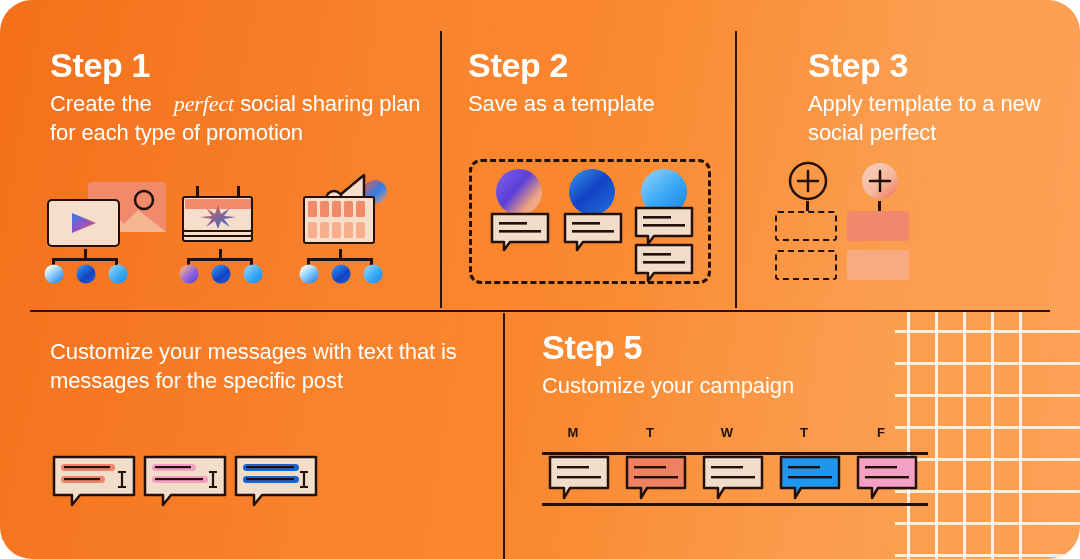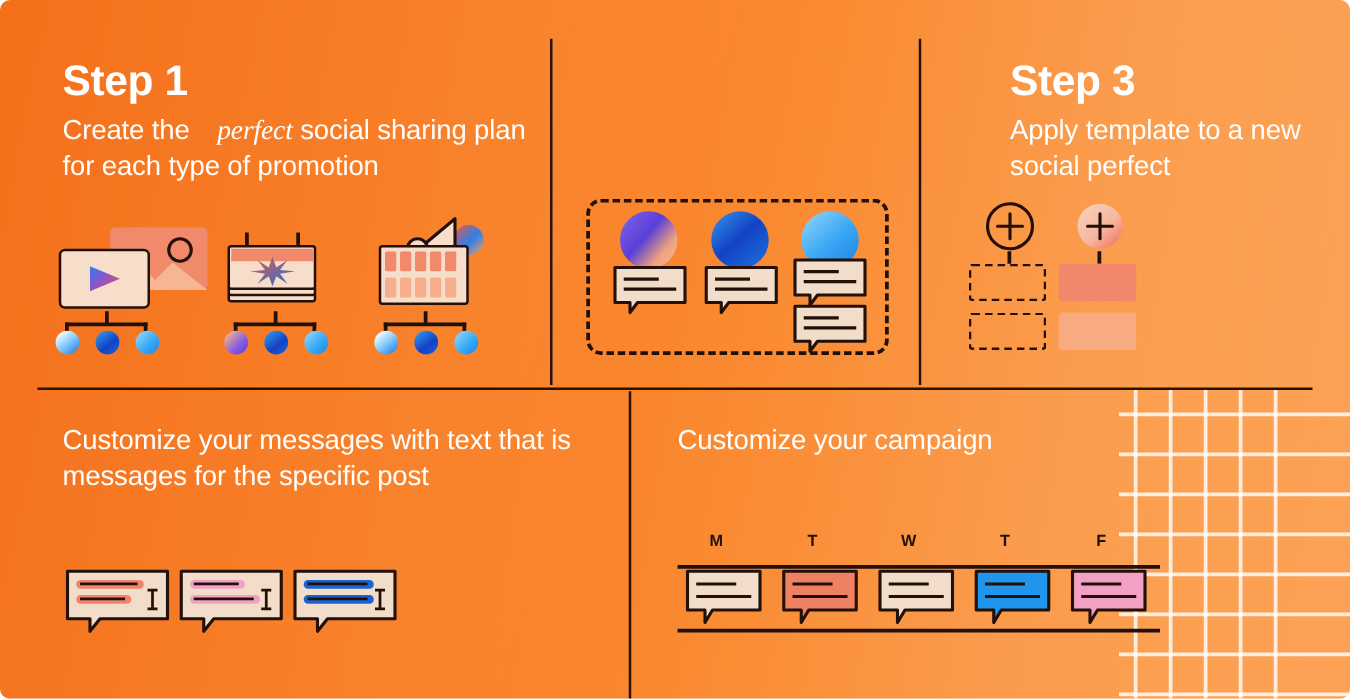--- a/index.html
+++ b/index.html
@@ -1,20 +1,20 @@
 <!DOCTYPE html>
 <html><head>
 <meta charset="utf-8">
 <style>
   html,body{margin:0;padding:0;background:#ffffff;}
   body{width:1080px;height:559px;overflow:hidden;
        font-family:"Liberation Sans","DejaVu Sans",sans-serif;}
 
   .canvas{position:relative;width:1080px;height:559px;
-          border-radius:8px;overflow:hidden;
+          border-radius:32px;overflow:hidden;
           background:linear-gradient(100deg,#f4701b 0%, #f87b22 28%, #fa8b32 58%, #fb9a48 82%, #fca256 100%);}
 
   
   .sheen{position:absolute;inset:0;pointer-events:none;
          background:linear-gradient(105deg,rgba(255,255,255,0.00) 0%,rgba(255,255,255,0.035) 34%,rgba(255,255,255,0.00) 50%,rgba(255,255,255,0.05) 76%,rgba(255,255,255,0.0) 100%);}
 
   
   .divline{position:absolute;background:#2a1208;}
   .v1{left:440px;top:31px;width:2px;height:277px;}
   .v2{left:735px;top:31px;width:2px;height:277px;}
@@ -191,20 +191,24 @@
       <div class="bv" style="left:0;top:9px;height:7px;"></div>
       <div class="bv" style="left:63px;top:9px;height:7px;"></div>
     </div>
     <svg style="position:absolute;left:299px;top:264px;" width="85" height="20">
       <circle cx="10" cy="10" r="9.5" fill="url(#sg1)"></circle>
       <circle cx="42" cy="10" r="9.5" fill="url(#sg2)"></circle>
       <circle cx="74" cy="10" r="9.5" fill="url(#sg3)"></circle>
     </svg>
   </div>
 
+  <div class="step s2">
+    <h2>Step 2</h2>
+    <p>Save as a template</p>
+  </div>
 
   <div class="art" style="left:0;top:0;width:1080px;height:559px;pointer-events:none;">
     <div class="dashframe" style="left:469px;top:159px;width:242px;height:125px;"></div>
 
     <svg style="position:absolute;left:495px;top:168px;" width="48" height="48">
       <defs>
           <linearGradient id="av1" x1="0" y1="0.15" x2="1" y2="1">
             <stop offset="0%" stop-color="#7b5fe8"></stop>
             <stop offset="40%" stop-color="#5a3fd8"></stop>
             <stop offset="72%" stop-color="#f0a27e"></stop>
@@ -328,20 +332,21 @@
     <div class="gl" style="left:0;top:210px;width:185px;height:3px;"></div>
     <div class="gl" style="left:0;top:242px;width:185px;height:3px;"></div>
     <div class="gl" style="left:12px;top:0;width:3px;height:247px;"></div>
     <div class="gl" style="left:40px;top:0;width:3px;height:247px;"></div>
     <div class="gl" style="left:68px;top:0;width:3px;height:247px;"></div>
     <div class="gl" style="left:96px;top:0;width:3px;height:247px;"></div>
     <div class="gl" style="left:124px;top:0;width:3px;height:247px;"></div>
   </div>
 
   <div class="step s5">
+    <h2>Step 5</h2>
     <p>Customize your campaign</p>
   </div>
 
   <div class="art" style="left:0;top:0;width:1080px;height:559px;pointer-events:none;">
     <div class="daylabel" style="left:550px;top:425px;width:46px;">M</div>
     <div class="daylabel" style="left:627px;top:425px;width:46px;">T</div>
     <div class="daylabel" style="left:704px;top:425px;width:46px;">W</div>
     <div class="daylabel" style="left:781px;top:425px;width:46px;">T</div>
     <div class="daylabel" style="left:858px;top:425px;width:46px;">F</div>
 

